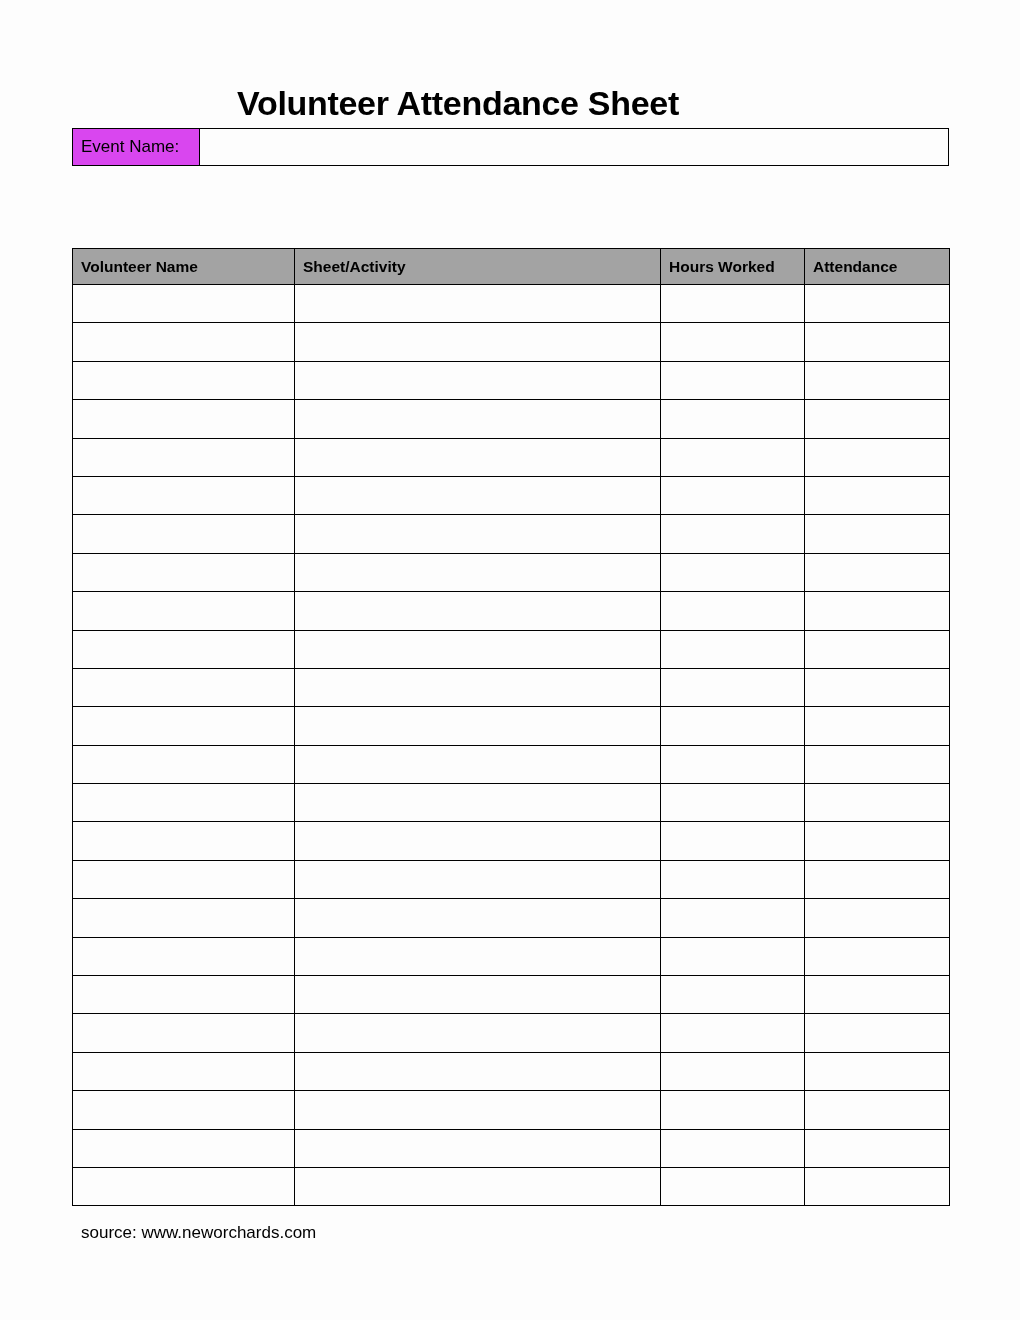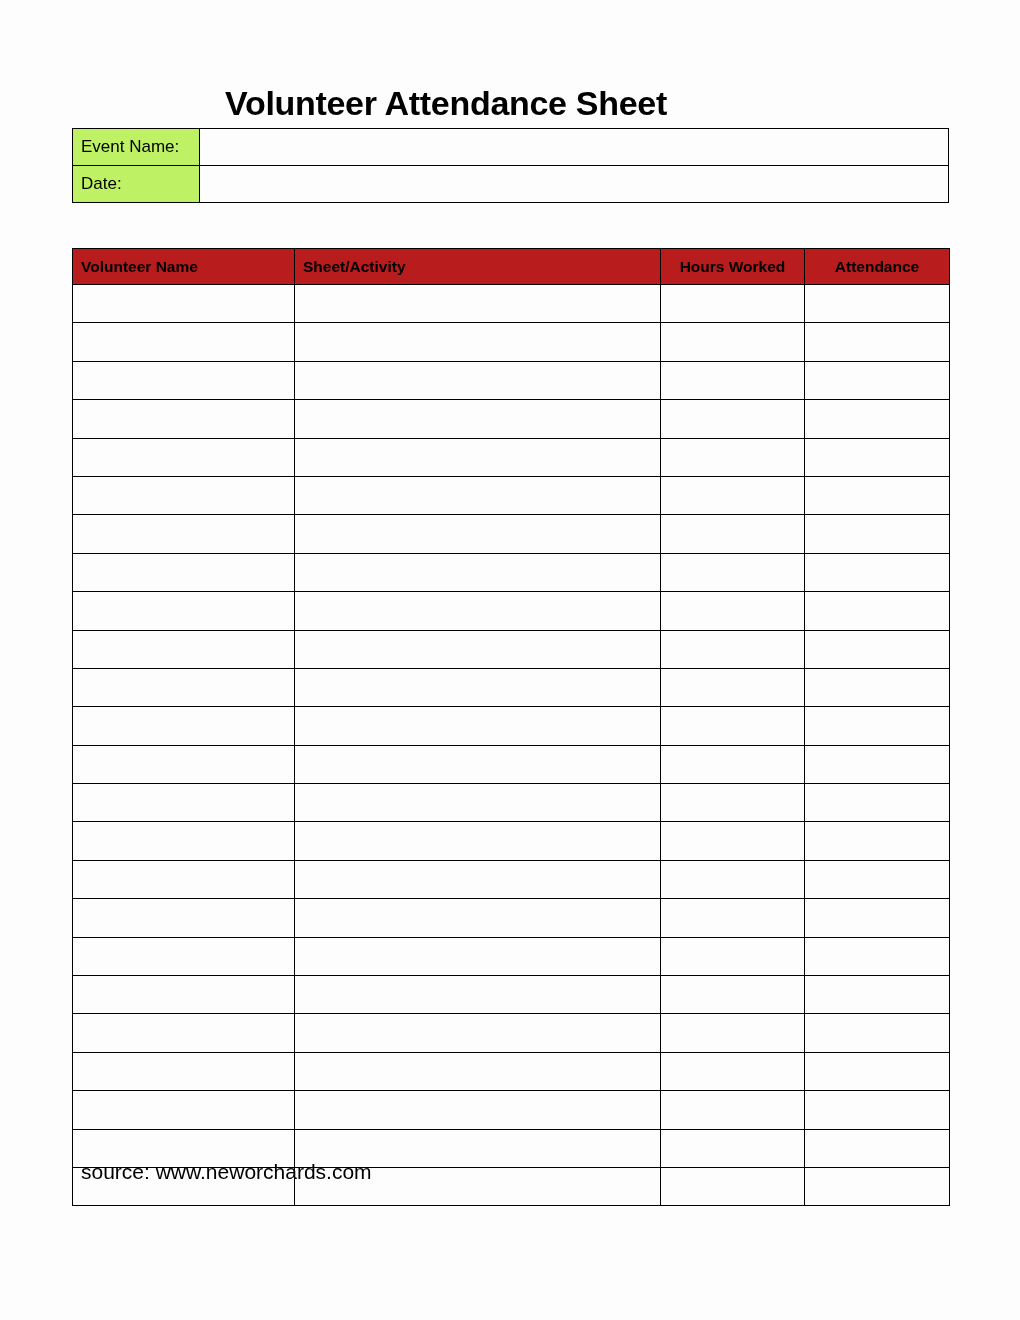--- a/index.html
+++ b/index.html
@@ -5,63 +5,59 @@
     html, body { margin: 0; padding: 0; }
     body {
       width: 1020px; height: 1320px;
       background: #fdfdfd;
       font-family: "Liberation Sans", "DejaVu Sans", sans-serif;
       color: #000;
       position: relative;
       overflow: hidden;
     }
     .title {
-      position: absolute; left: 4px; top: 84px; width: 884px;
+      position: absolute; left: 16px; top: 84px; width: 884px;
       text-align: center; font-weight: bold; font-size: 34px;
       letter-spacing: -0.3px;
     }
     .info-table {
       position: absolute; left: 72px; top: 128px;
       width: 877px; border-collapse: collapse;
     }
     .info-table td {
       border: 1px solid #000; height: 37px; padding: 0 8px;
       font-size: 17px; box-sizing: border-box;
     }
-    .info-table td.lbl { width: 127px; background: #bef264; }
+    .info-table td.lbl { width: 127px; background: #d946ef; }
     .main-table {
       position: absolute; left: 72px; top: 248px;
       width: 877px; border-collapse: collapse; table-layout: fixed;
     }
     .main-table th, .main-table td {
       border: 1px solid #000; box-sizing: border-box;
     }
     .main-table th {
-      background: #b91c1c; height: 36px; font-size: 15.5px;
+      background: #a3a3a3; height: 36px; font-size: 15.5px;
       font-weight: bold; text-align: left; padding: 0 8px;
     }
-    .main-table th.c { text-align: center; }
+    .main-table th.c { text-align: left; }
     .main-table td { height: 38.4px; }
     .source {
-      position: absolute; left: 81px; top: 1160px; font-size: 21px;
+      position: absolute; left: 81px; top: 1223px; font-size: 17px;
     }
   </style>
 </head>
 <body>
 
 <div class="title">Volunteer Attendance Sheet</div>
 
 <table class="info-table">
   <tbody>
       <tr>
     <td class="lbl">Event Name:</td>
-    <td></td>
-  </tr>
-  <tr>
-    <td class="lbl">Date:</td>
     <td></td>
   </tr>
 </tbody>
   </table>
 
 <table class="main-table">
   <colgroup>
     <col style="width:222px">
     <col style="width:366px">
     <col style="width:144px">

